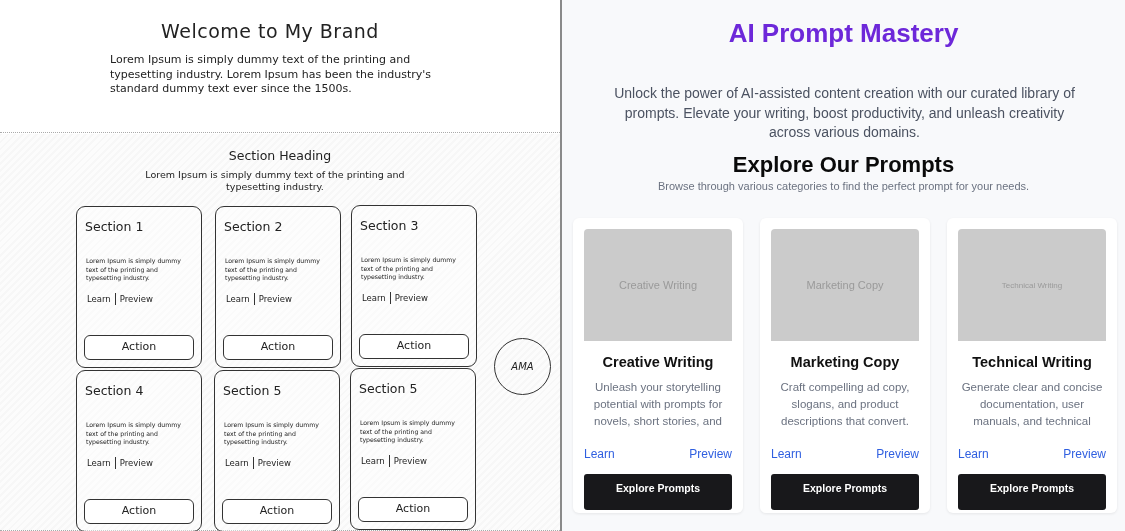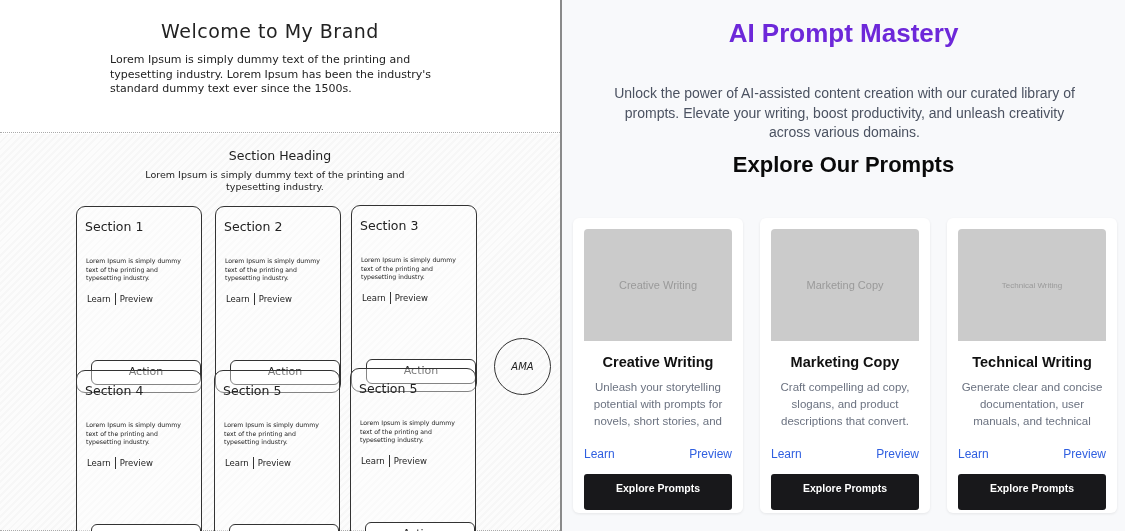--- a/index.html
+++ b/index.html
@@ -8,26 +8,26 @@
 
   
   .sketch { position: absolute; left: 0; top: 0; width: 560px; height: 531px; background: #fff; font-family: "DejaVu Sans", sans-serif; color: #222; }
   .sketch-hero { position: absolute; left: 0; top: 0; width: 560px; height: 133px; background: #fff; border-bottom: 1px dotted #aaa; }
   .sketch-title { position: absolute; left: 0; width: 540px; top: 20px; text-align: center; font-size: 19px; letter-spacing: 0.5px; }
   .sketch-lead { position: absolute; left: 110px; top: 53px; width: 360px; font-size: 11px; line-height: 14.5px; }
   .sketch-body { position: absolute; left: 0; top: 134px; width: 560px; height: 397px;
     background: repeating-linear-gradient(135deg, #f7f7f7 0 2px, #fcfcfc 2px 5px); border-bottom: 1px dotted #aaa; }
   .sketch-heading { position: absolute; left: 0; width: 560px; top: 14px; text-align: center; font-size: 12.5px; }
   .sketch-sub { position: absolute; left: 140px; width: 270px; top: 35px; text-align: center; font-size: 9.5px; line-height: 12px; }
-  .sk-card { position: absolute; width: 126px; height: 187px; border: 1.5px solid #333; border-radius: 9px; background: rgba(255,255,255,0.4); }
+  .sk-card { position: absolute; width: 126px; height: 162px; border: 1.5px solid #333; border-radius: 9px; background: rgba(255,255,255,0.4); }
   .sk-card-title { position: absolute; left: 8px; top: 12px; font-size: 12.5px; }
   .sk-card-text { position: absolute; left: 9px; top: 50px; width: 108px; font-size: 6.2px; line-height: 8.5px; }
   .sk-links { position: absolute; left: 10px; top: 86px; font-size: 8.5px; display: flex; align-items: center; }
   .sk-links .sep { display: inline-block; width: 1px; height: 12px; background: #333; margin: 0 4px; }
-  .sk-action { position: absolute; left: 7px; bottom: 7px; width: 110px; height: 25px; border: 1.5px solid #333; border-radius: 6px; text-align: center; line-height: 22px; font-size: 11px; background: #fff; margin-left: 7px; }
+  .sk-action { position: absolute; left: 7px; bottom: 7px; width: 110px; height: 25px; border: 1.5px solid #333; border-radius: 6px; text-align: center; line-height: 22px; font-size: 11px; background: #fff; }
   .sk-ama { position: absolute; left: 494px; top: 204px; width: 57px; height: 57px; border: 1.3px solid #333; border-radius: 50%; text-align: center; line-height: 55px; font-size: 10px; font-style: italic; }
 
   .divider { position: absolute; left: 560px; top: 0; width: 2px; height: 531px; background: #8a8a8a; }
 
   
   .site { position: absolute; left: 562px; top: 0; width: 563px; height: 531px; background: #f8f9fb; }
   .site-title { position: absolute; left: 0; width: 563px; top: 18px; text-align: center; font-size: 26px; font-weight: bold; color: #6d28d9; }
   .site-lead { position: absolute; left: 45px; width: 475px; top: 60px; text-align: center; font-size: 14px; line-height: 19.7px; color: #4b5261; margin-top: 24px; }
   .site-h2 { position: absolute; left: 0; width: 563px; top: 152px; text-align: center; font-size: 22px; font-weight: bold; color: #0a0a0a; }
   .site-h2sub { position: absolute; left: 0; width: 563px; top: 180px; text-align: center; font-size: 11px; color: #6b7280; }
@@ -115,20 +115,21 @@
   </div>
   <div class="sk-ama" style="top:338px;">AMA</div>
 </div>
 
 <div class="divider"></div>
 
 <div class="site">
   <div class="site-title">AI Prompt Mastery</div>
   <div class="site-lead">Unlock the power of AI-assisted content creation with our curated library of prompts. Elevate your writing, boost productivity, and unleash creativity across various domains.</div>
   <div class="site-h2">Explore Our Prompts</div>
+  <div class="site-h2sub">Browse through various categories to find the perfect prompt for your needs.</div>
 
   <div class="pcard" style="left:11px;">
     <div class="pcard-img">Creative Writing</div>
     <div class="pcard-title">Creative Writing</div>
     <div class="pcard-desc">Unleash your storytelling potential with prompts for novels, short stories, and poetry.</div>
     <div class="pcard-links">
         <span>Learn</span>
         <span>Preview</span>
       </div>
     <div class="pcard-btn">Explore Prompts</div>

